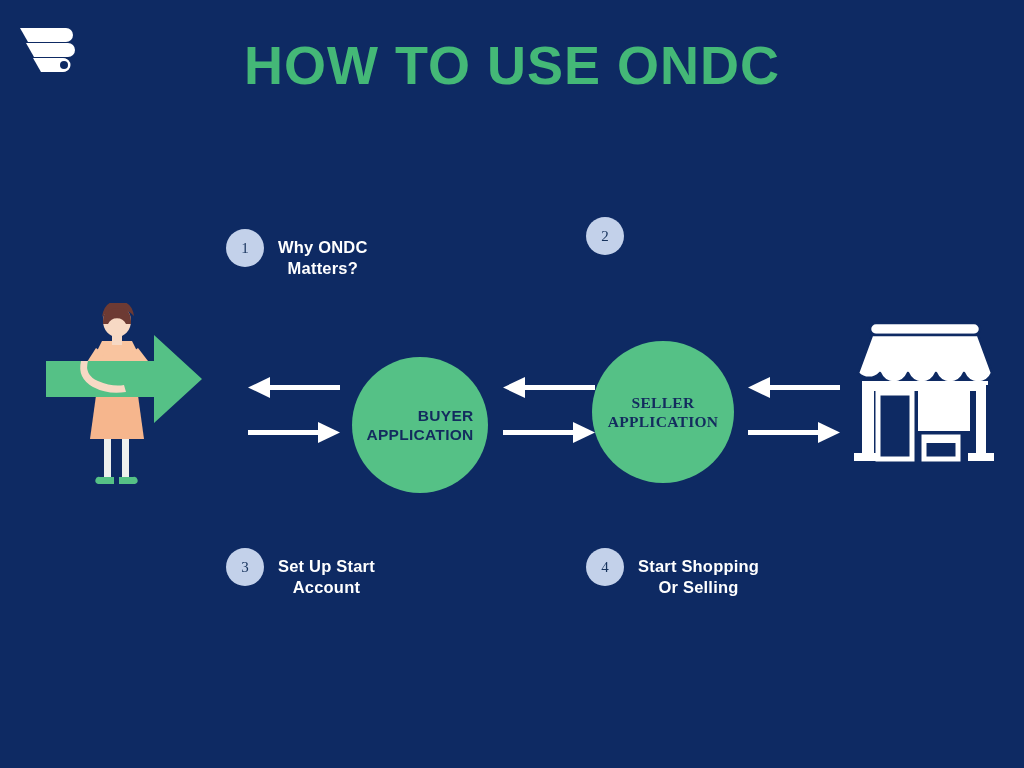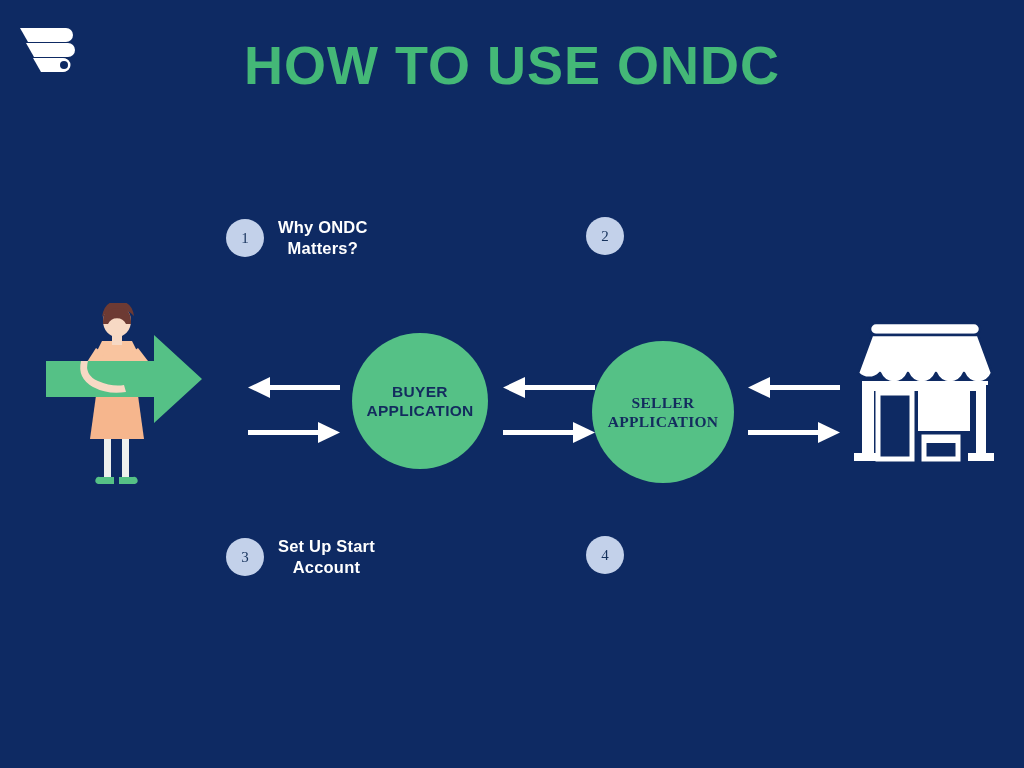--- a/index.html
+++ b/index.html
@@ -67,20 +67,21 @@
     font-family: "Liberation Serif", serif;
   }
   .step-text {
     color: #ffffff;
     font-size: 16.5px;
     font-weight: bold;
     line-height: 21px;
     text-align: center;
     white-space: pre-line;
     letter-spacing: 0.2px;
+    margin-top: 20px;
   }
 
   #step-1 { left: 226px; top: 217px; }
   #step-2 { left: 586px; top: 217px; }
   #step-3 { left: 226px; top: 536px; }
   #step-4 { left: 586px; top: 536px; }
 
   
   .app-circle {
     position: absolute;
@@ -94,23 +95,24 @@
   .app-circle .app-label {
     color: #132b5e;
     font-size: 15.5px;
     font-weight: bold;
     line-height: 19px;
     white-space: pre-line;
     letter-spacing: 0.3px;
   }
   #buyer-circle {
     left: 352px;
-    top: 333px;
+    top: 357px;
     width: 136px;
     height: 136px;
+    text-align: right;
   }
   #seller-circle {
     left: 592px;
     top: 341px;
     width: 142px;
     height: 142px;
     font-family: Liberation Serif, serif;
   }
 
   
@@ -167,20 +169,22 @@
   </div>
 
   <div class="step" id="step-3">
     <div class="step-circle">3</div>
     <div class="step-text">Set Up Start
 Account</div>
   </div>
 
   <div class="step" id="step-4">
     <div class="step-circle">4</div>
+    <div class="step-text">Start Shopping
+Or Selling</div>
   </div>
 
   <div id="person-arrow">
     <svg width="176" height="197" viewBox="0 0 176 197" xmlns="http://www.w3.org/2000/svg">
 
       <rect x="60" y="128" width="7" height="48" fill="#eef0ee"></rect>
       <rect x="78" y="128" width="7" height="48" fill="#eef0ee"></rect>
 
       <path d="M56 174 h14 v7 h-16 a3 3 0 0 1 2 -7 Z" fill="#55c186"></path>
       <path d="M75 174 h14 a3 3 0 0 1 2 7 h-16 Z" fill="#55c186"></path>

